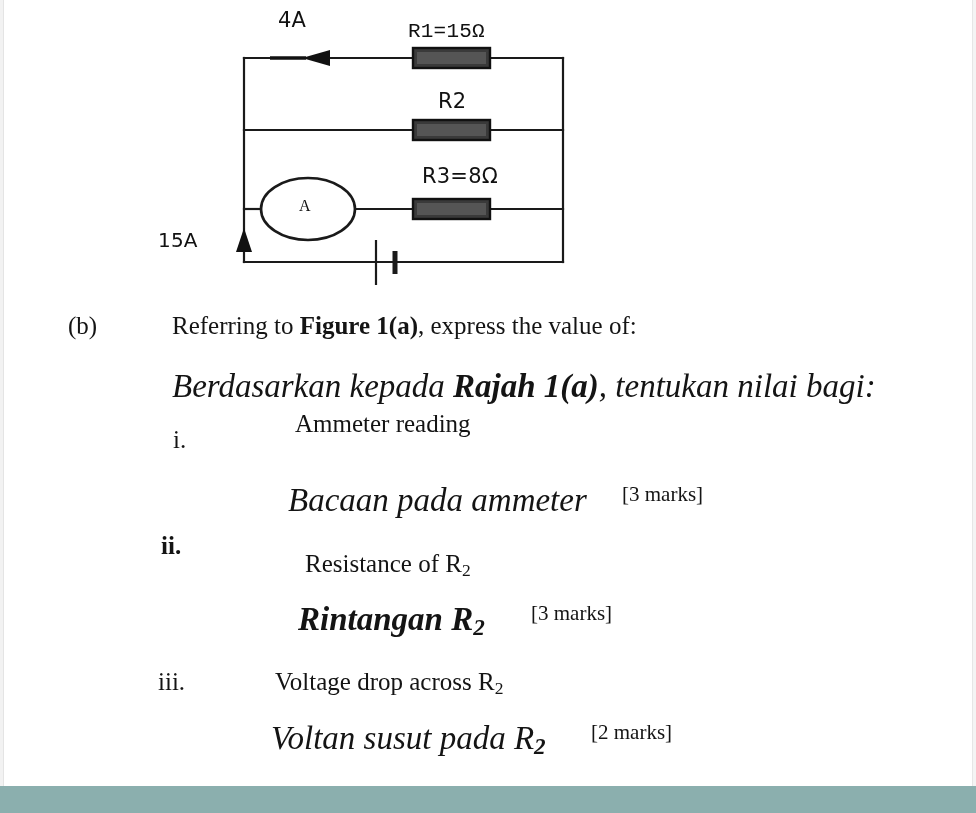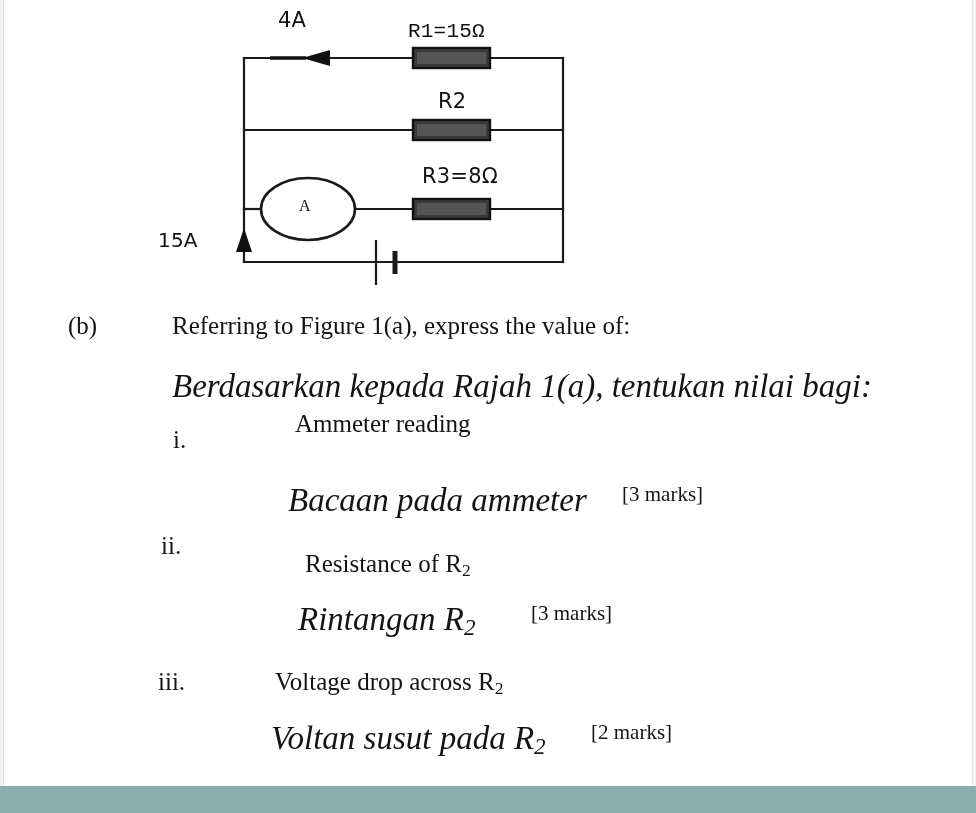--- a/index.html
+++ b/index.html
@@ -82,21 +82,21 @@
     width: 976px;
   }
   .txt {
     position: absolute;
     white-space: nowrap;
     color: #141414;
     font-family: "Liberation Serif", serif;
   }
   .lvl1     { font-size: 25px; }
   .lvl1-it  { font-size: 33px; font-style: italic; }
-  .b        { font-weight: normal; }
+  .b        { font-weight: bold; }
   .sub      { font-size: 0.70em; vertical-align: -0.22em; }
   .marks    { font-size: 21px; font-style: normal; }
 </style>
 </head>
 <body>
 
 <div id="page">
 
   <div id="edge-left"></div>
   <div id="edge-right"></div>

